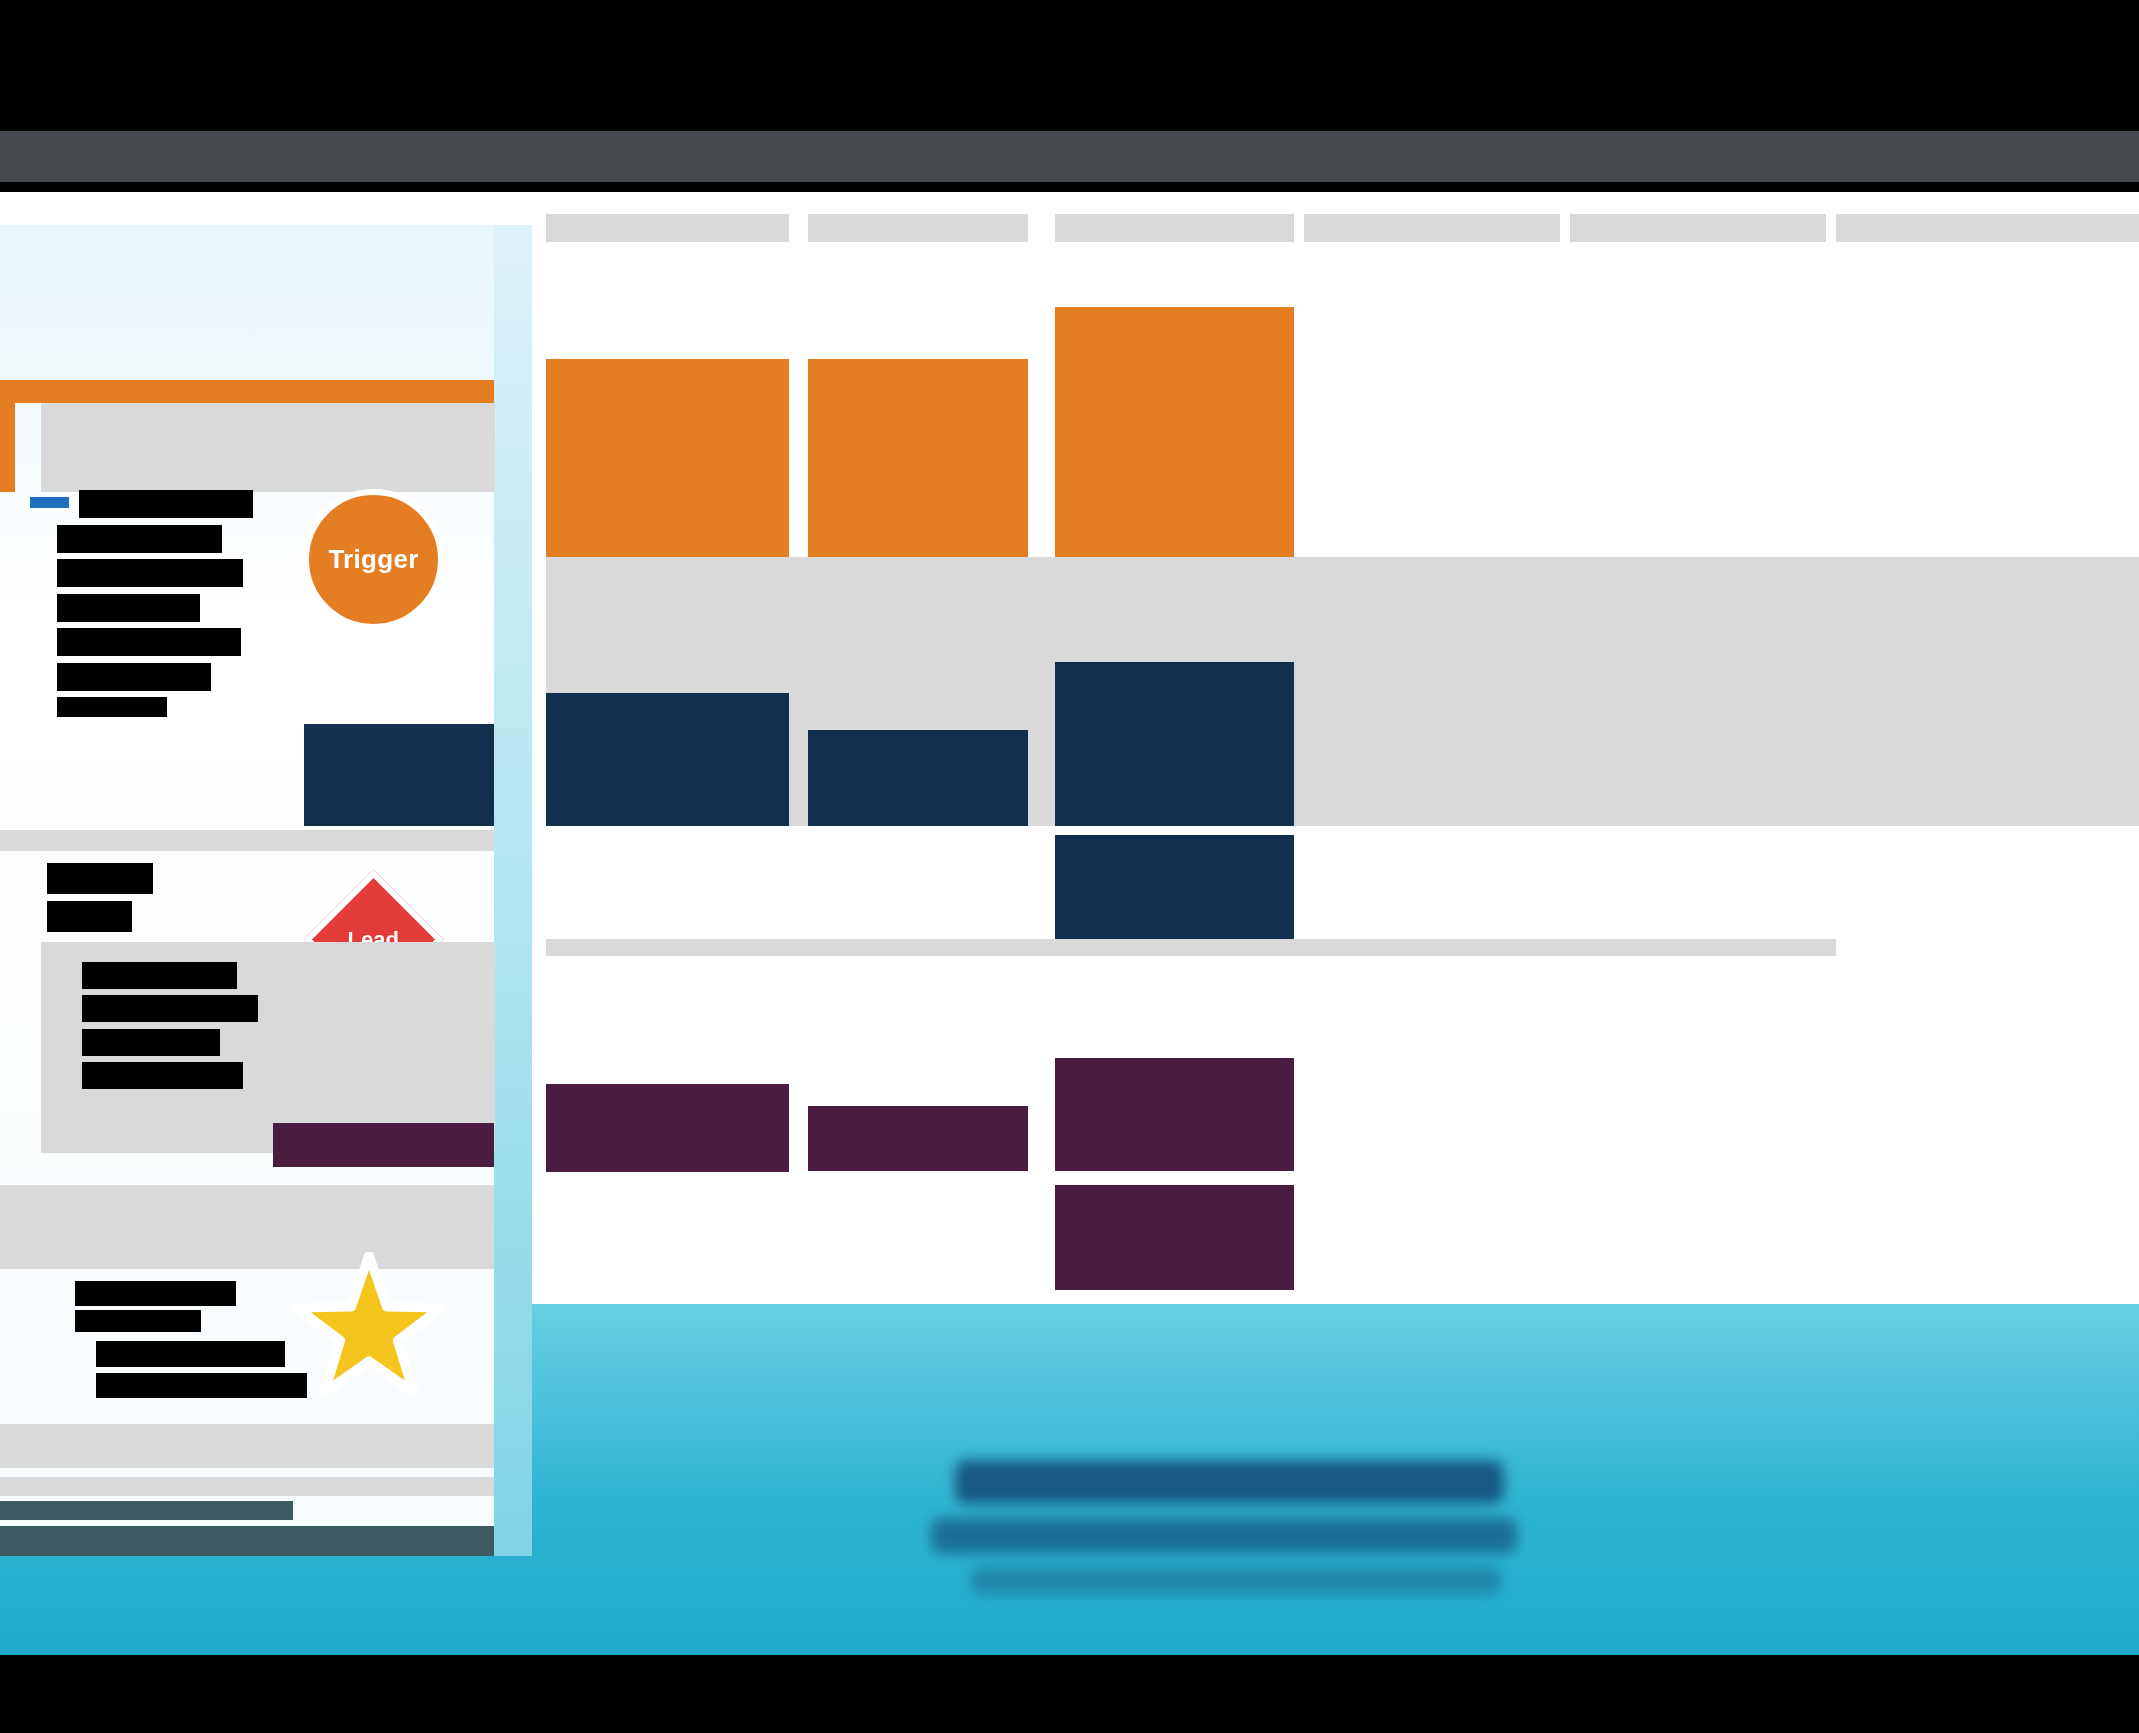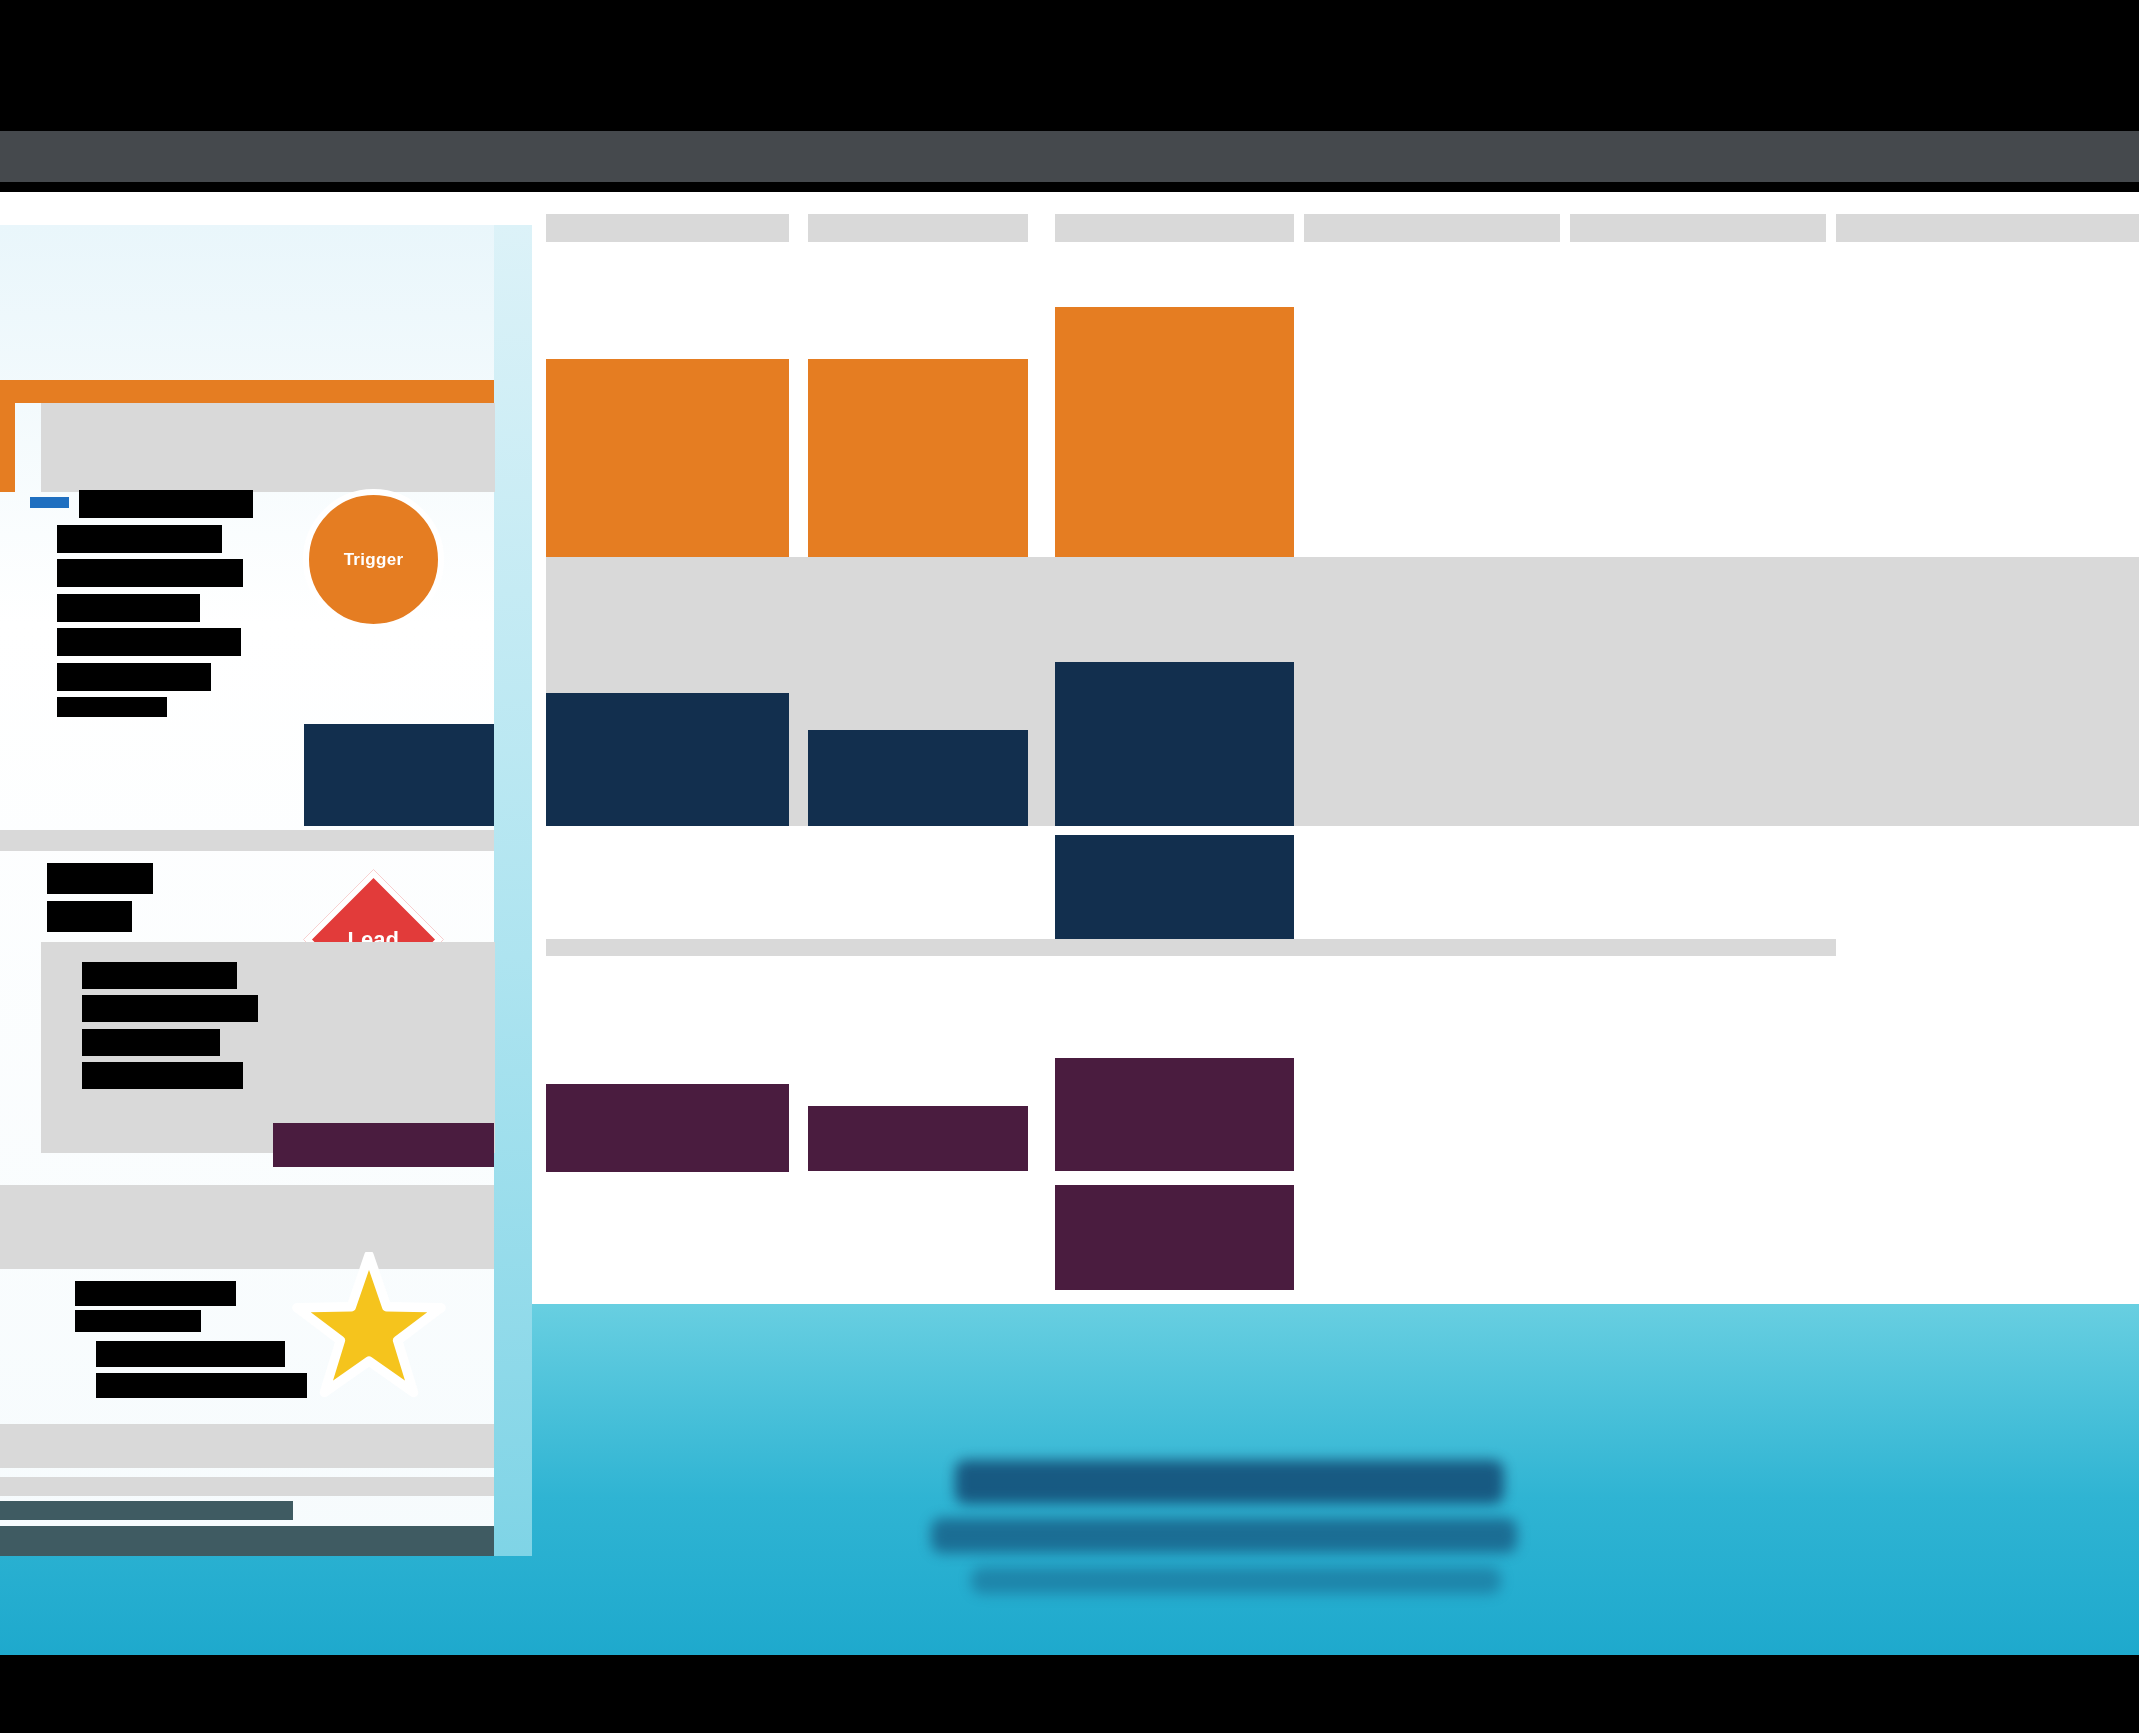--- a/index.html
+++ b/index.html
@@ -53,21 +53,21 @@
     position: absolute;
     left: 303px; top: 489px;
     width: 141px; height: 141px;
     border-radius: 50%;
     background: var(--orange, #e57d22);
     border: 6.2px solid #ffffff;
     box-sizing: border-box;
     display: flex; align-items: center; justify-content: center;
   }
   .trigger-label {
-    color: #ffffff; font-weight: bold; font-size: 17px; letter-spacing: 0.3px;
+    color: #ffffff; font-weight: bold; font-size: 26px; letter-spacing: 0.3px;
   }
   .lead-diamond {
     position: absolute;
     left: 324px; top: 890px;
     width: 99px; height: 99px;
     background: var(--red, #e23b3a);
     border: 6.2px solid #ffffff;
     box-sizing: border-box;
     transform: rotate(45deg);
     display: flex; align-items: center; justify-content: center;

